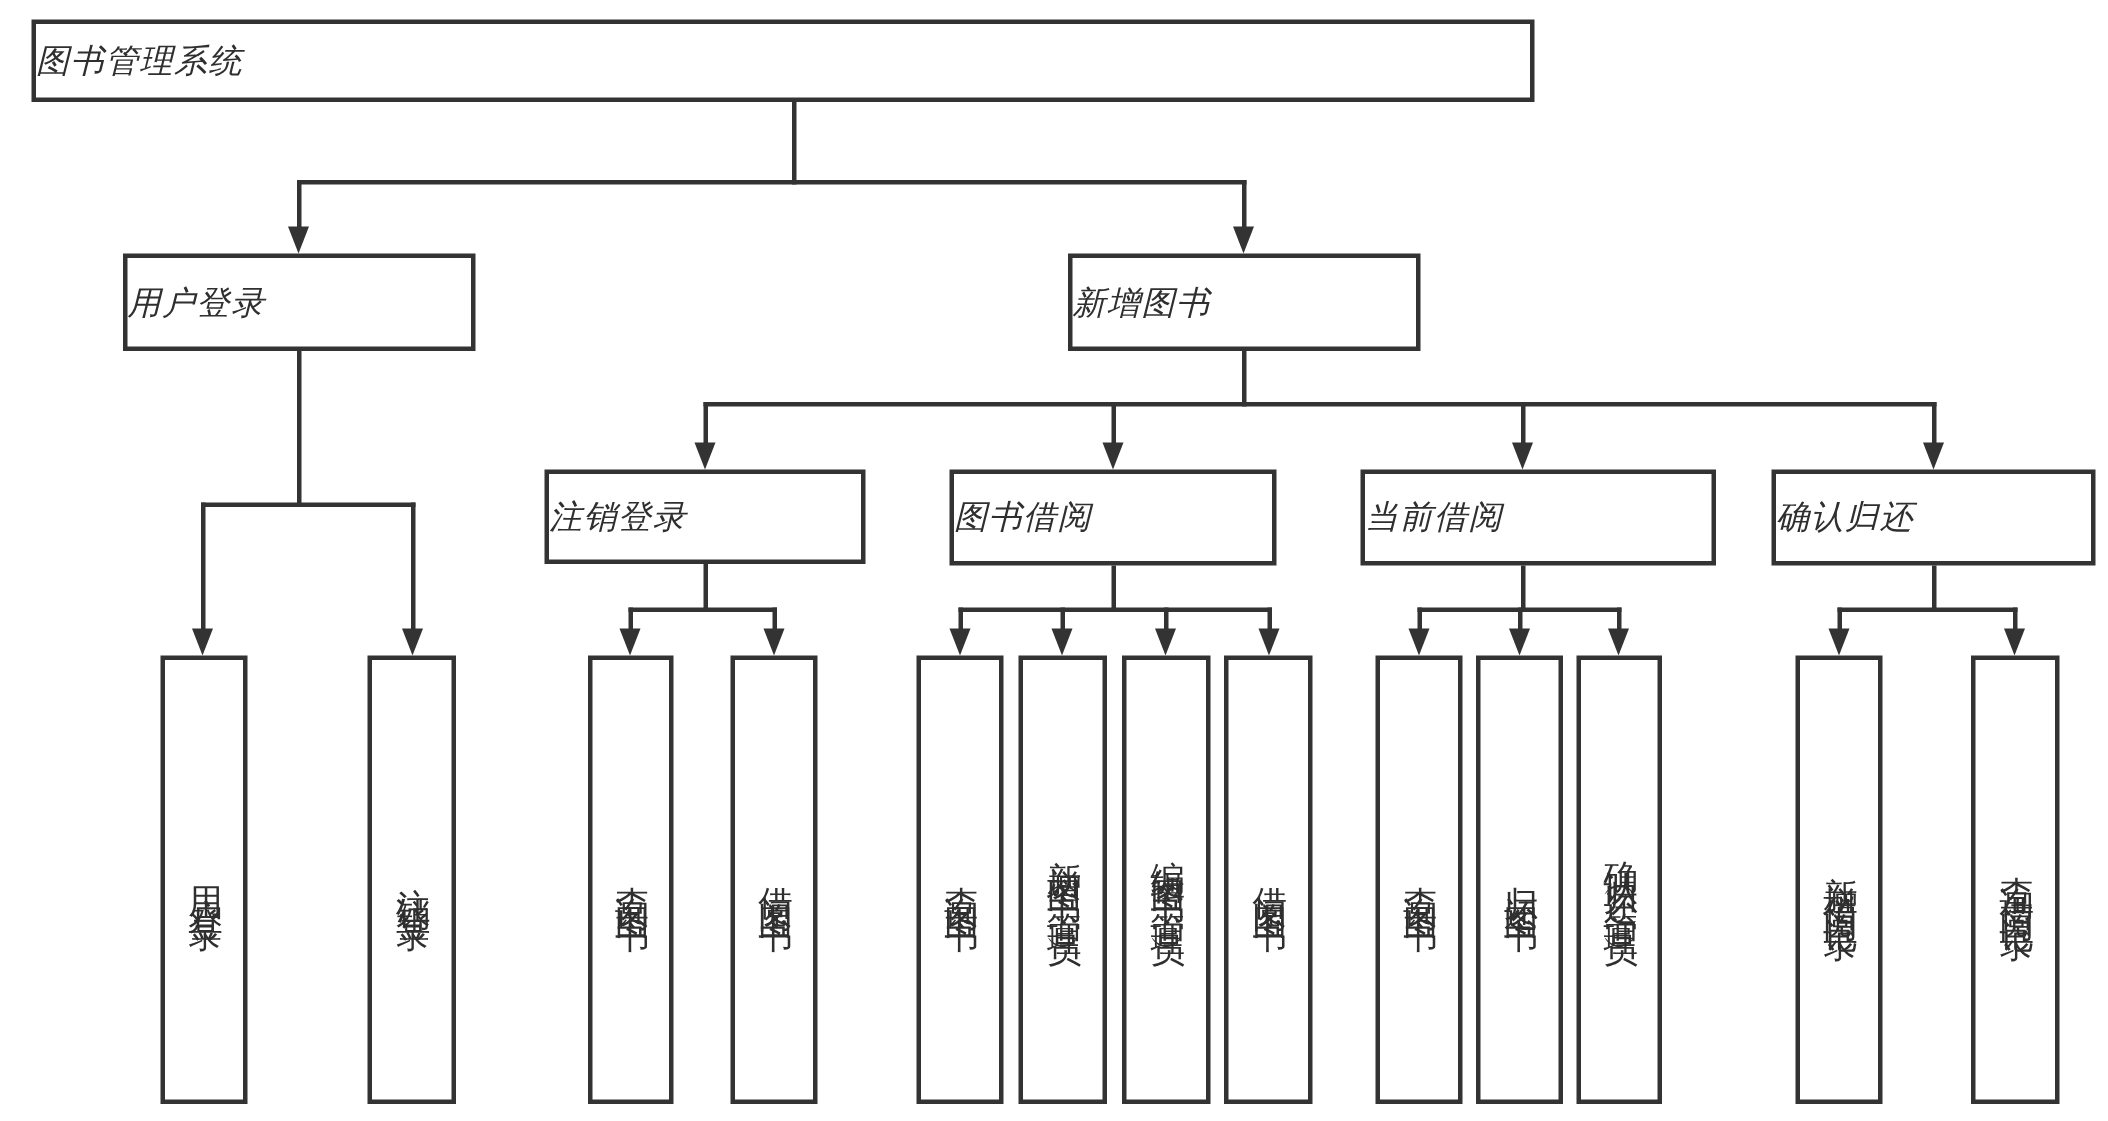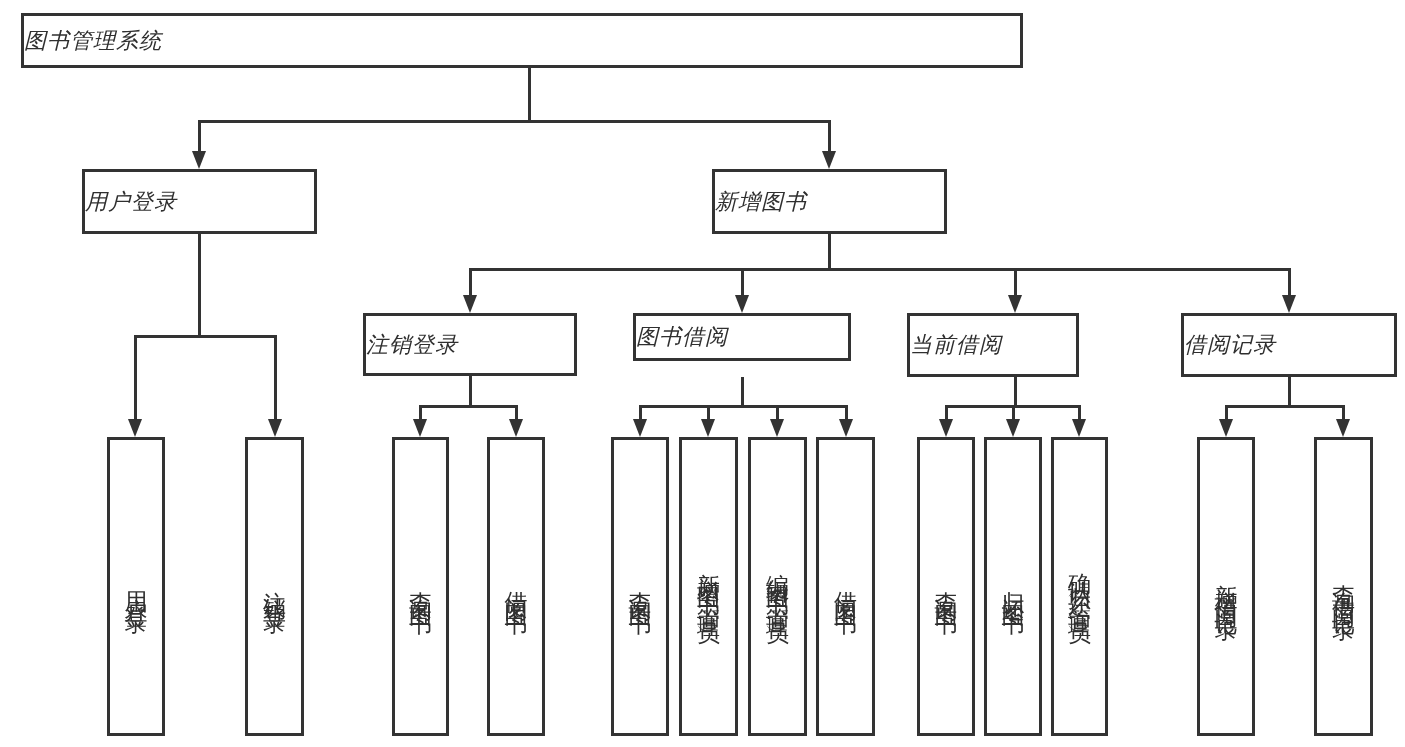--- a/index.html
+++ b/index.html
@@ -45,28 +45,28 @@
   <div class="box" style="left:82px;top:169px;width:235px;height:65px">
     <span>用户登录</span>
   </div>
   <div class="box" style="left:712px;top:169px;width:235px;height:65px">
     <span>新增图书</span>
   </div>
 
   <div class="box" style="left:363px;top:313px;width:214px;height:63px">
     <span>注销登录</span>
   </div>
-  <div class="box" style="left:633px;top:313px;width:218px;height:48px">
+  <div class="box" style="left:633px;top:313px;width:218px;height:64px">
     <span>图书借阅</span>
   </div>
-  <div class="box" style="left:907px;top:313px;width:172px;height:64px">
+  <div class="box" style="left:907px;top:313px;width:237px;height:64px">
     <span>当前借阅</span>
   </div>
   <div class="box" style="left:1181px;top:313px;width:216px;height:64px">
-    <span>借阅记录</span>
+    <span>确认归还</span>
   </div>
 
   <div class="vbox" style="left:107px;top:437px;width:58px;height:299px">
     <span>用户登录</span>
   </div>
   <div class="vbox" style="left:245px;top:437px;width:59px;height:299px">
     <span>注销登录</span>
   </div>
 
   <div class="vbox" style="left:392px;top:437px;width:57px;height:299px">

